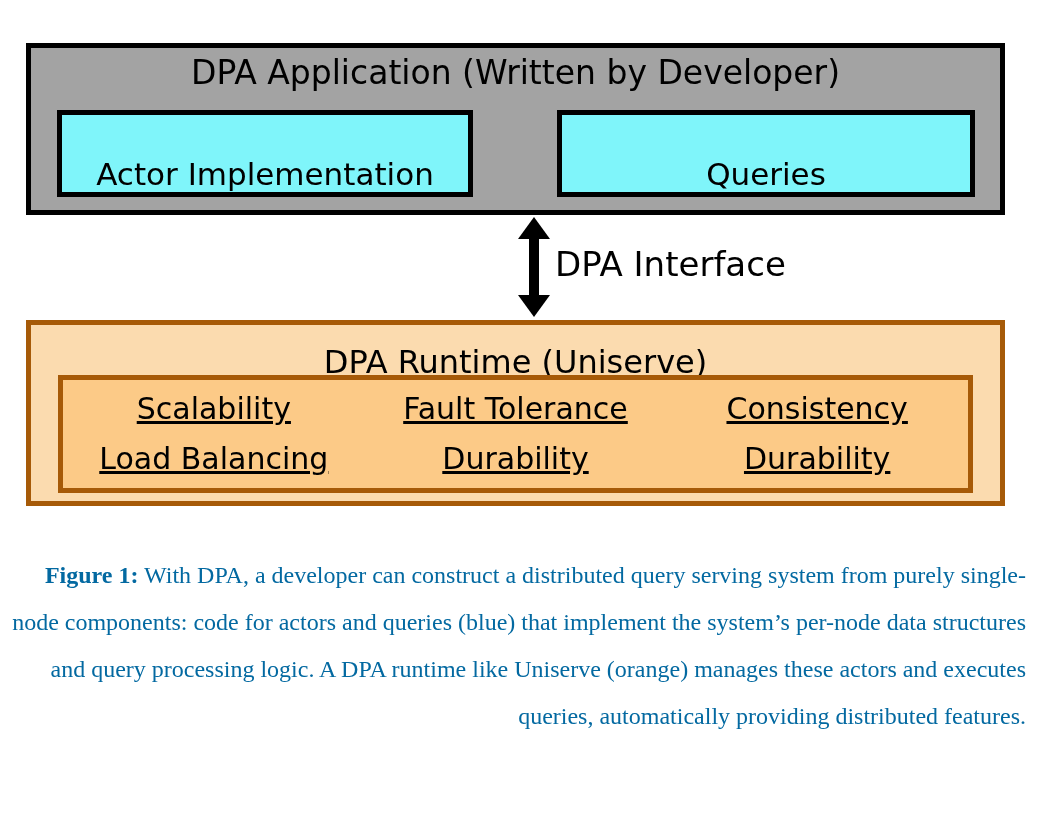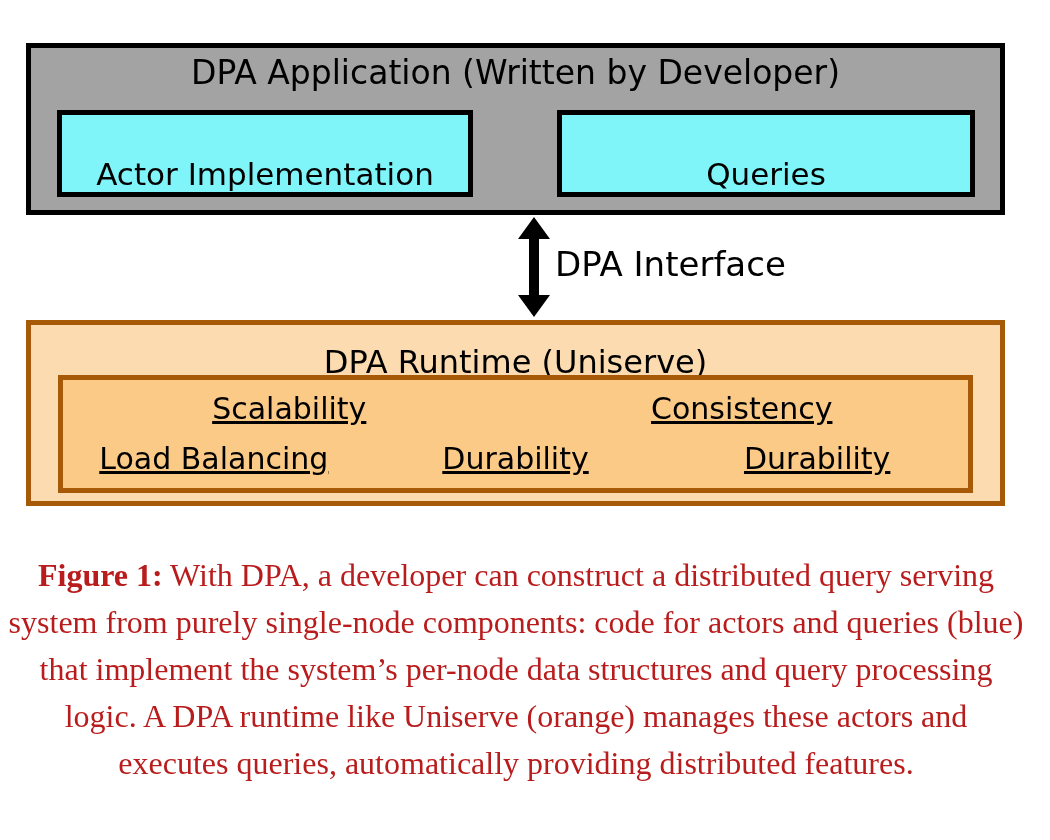--- a/index.html
+++ b/index.html
@@ -164,24 +164,24 @@
     text-decoration: underline;
   }
 
   
   #caption {
     position: absolute;
     left: 6px;
     top: 552px;
     width: 1020px;
     font-family: "Liberation Serif", "DejaVu Serif", serif;
-    font-size: 32px;
+    font-size: 24px;
     line-height: 47px;
-    color: #b91c1c;
-    text-align: center;
+    color: #0369a1;
+    text-align: right;
   }
 
   #caption-label {
     font-weight: bold;
   }
 
   #caption-text {
     font-weight: normal;
   }
 </style>
@@ -216,20 +216,21 @@
   </div>
 
   <div class="layer-box" id="runtime-layer">
 
     <div id="runtime-layer-title">DPA Runtime (Uniserve)</div>
 
     <div id="features-box">
 
       <div class="feature-row">
         <span class="feature-cell">Scalability</span>
+        <span class="feature-cell">Fault Tolerance</span>
         <span class="feature-cell">Consistency</span>
       </div>
 
       <div class="feature-row">
         <span class="feature-cell">Load Balancing</span>
         <span class="feature-cell">Durability</span>
         <span class="feature-cell">Durability</span>
       </div>
     </div>
   </div>

